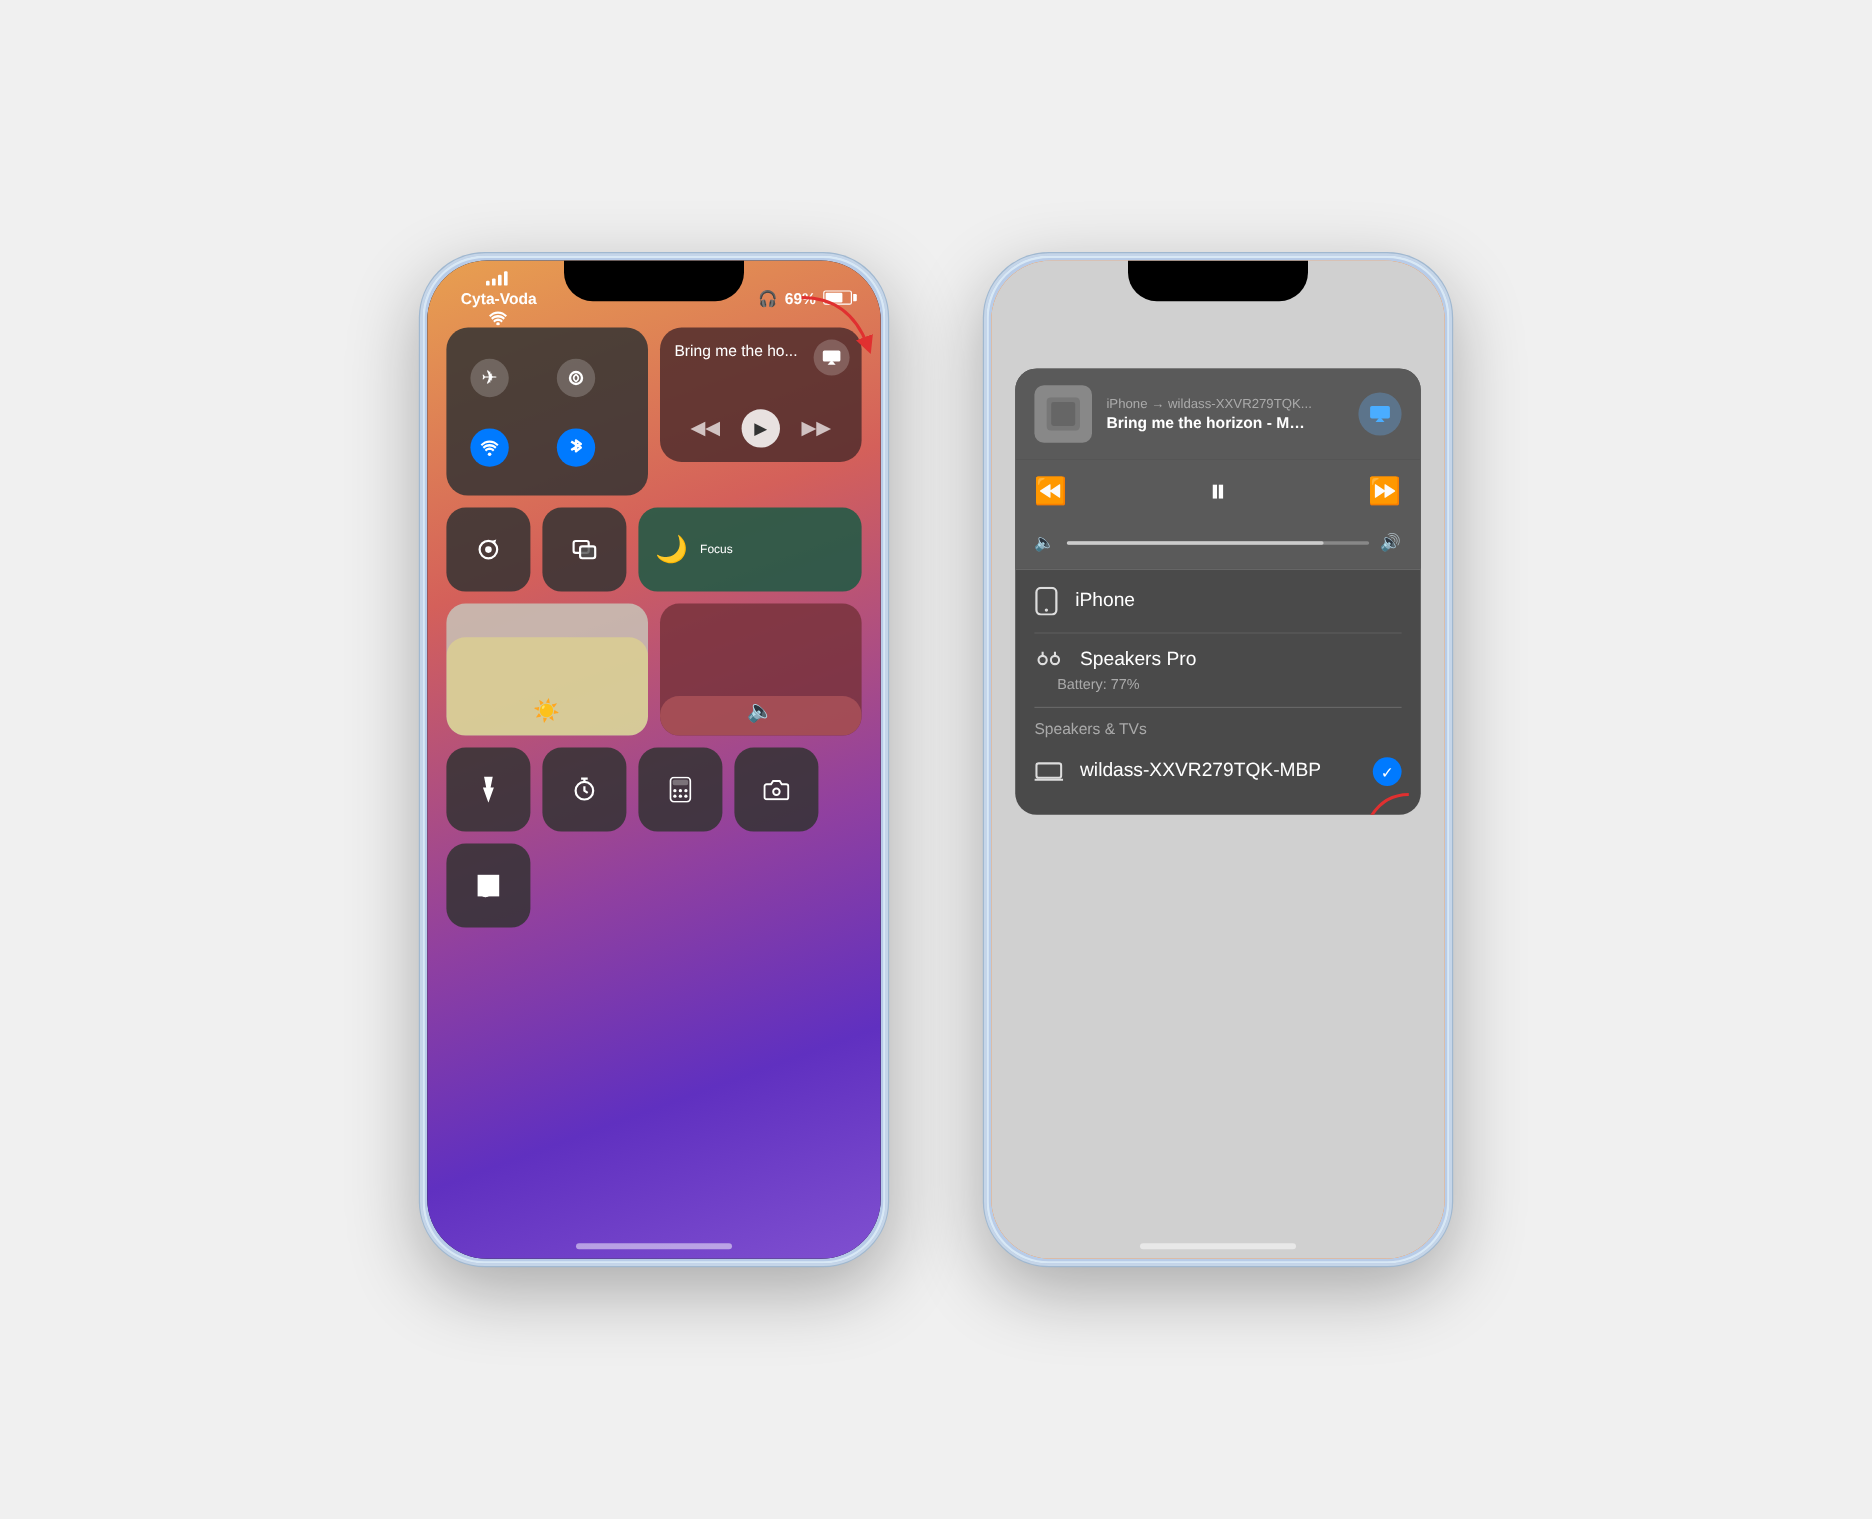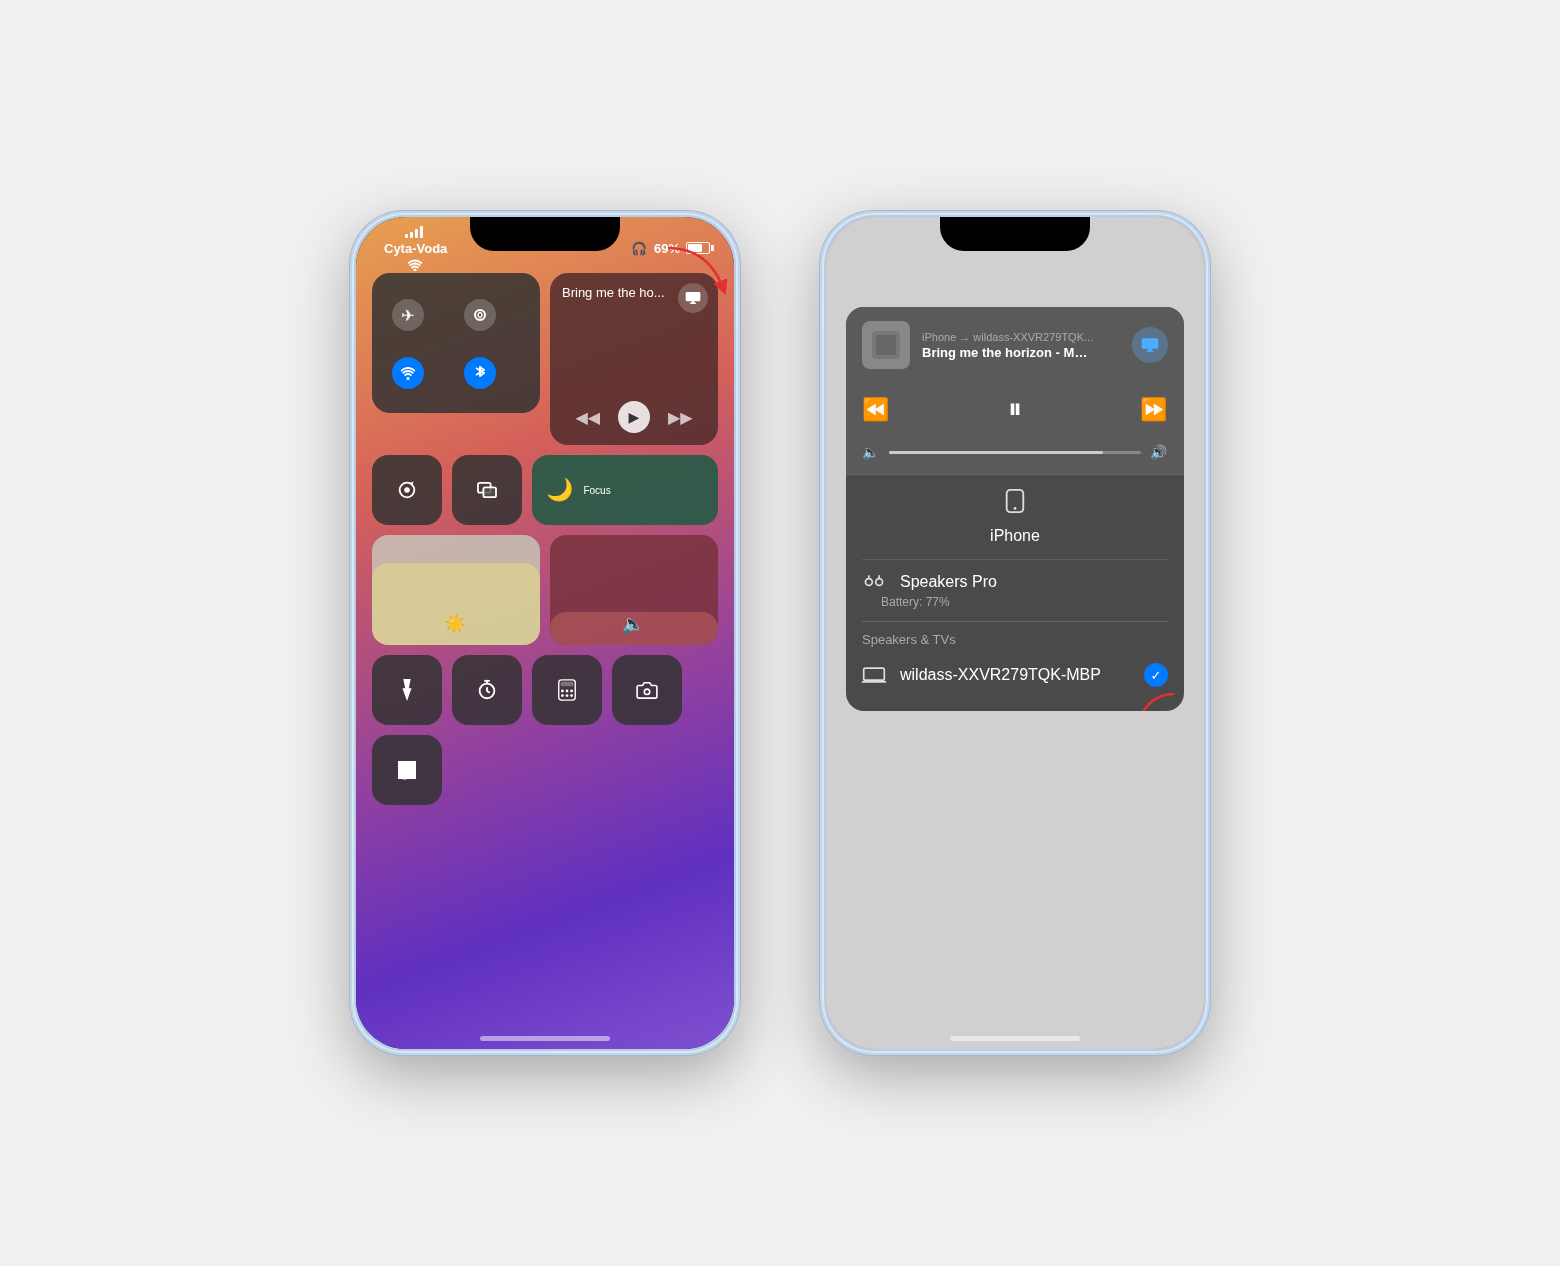--- a/index.html
+++ b/index.html
@@ -359,21 +359,20 @@
       border-radius: 2px;
     }
 
     .ap-device-row {
       display: flex;
       align-items: center;
       gap: 14px;
       padding: 14px 16px;
       color: white;
       font-size: 16px;
-      flex-direction: column;
     }
 
     .ap-divider {
       height: 1px;
       background: rgba(255,255,255,0.1);
       margin: 0 16px;
     }
 
     
     .iphone2 .iphone-inner {
@@ -453,21 +452,21 @@
 
             <div class="cc-mini-tile bluetooth-tile">
               <div class="icon-circle">
                 <svg width="12" height="18" viewBox="0 0 12 18" fill="white">
                   <path d="M2 4L10 9L6 12V3L10 6L2 11" stroke="white" stroke-width="2" fill="none" stroke-linejoin="round"></path>
                 </svg>
               </div>
             </div>
           </div>
 
-          <div style="flex:1; background:rgba(80,45,45,0.85); border-radius:18px; padding:12px; height:172px; display:flex; flex-direction:column; justify-content:space-between; position:relative;">
+          <div style="flex:1; background:rgba(80,45,45,0.85); border-radius:18px; padding:12px; height:112px; display:flex; flex-direction:column; justify-content:space-between; position:relative;">
             <div style="color:white; font-size:13px; font-weight:500;">Bring me the ho...</div>
             <div style="display:flex; align-items:center; justify-content:center; gap:18px; color:rgba(255,255,255,0.7); font-size:16px;">
               <span>◀◀</span>
               <span style="background:rgba(255,255,255,0.85); color:#333; width:32px; height:32px; border-radius:50%; display:flex;align-items:center;justify-content:center; font-size:14px;">▶</span>
               <span>▶▶</span>
             </div>
 
             <div style="position:absolute; top:10px; right:10px; width:30px; height:30px; background:rgba(255,255,255,0.2); border-radius:50%; display:flex;align-items:center;justify-content:center;">
               <svg width="16" height="16" viewBox="0 0 24 24" fill="white">
                 <path d="M5 17H3a2 2 0 01-2-2V5a2 2 0 012-2h18a2 2 0 012 2v10a2 2 0 01-2 2h-2"></path>

